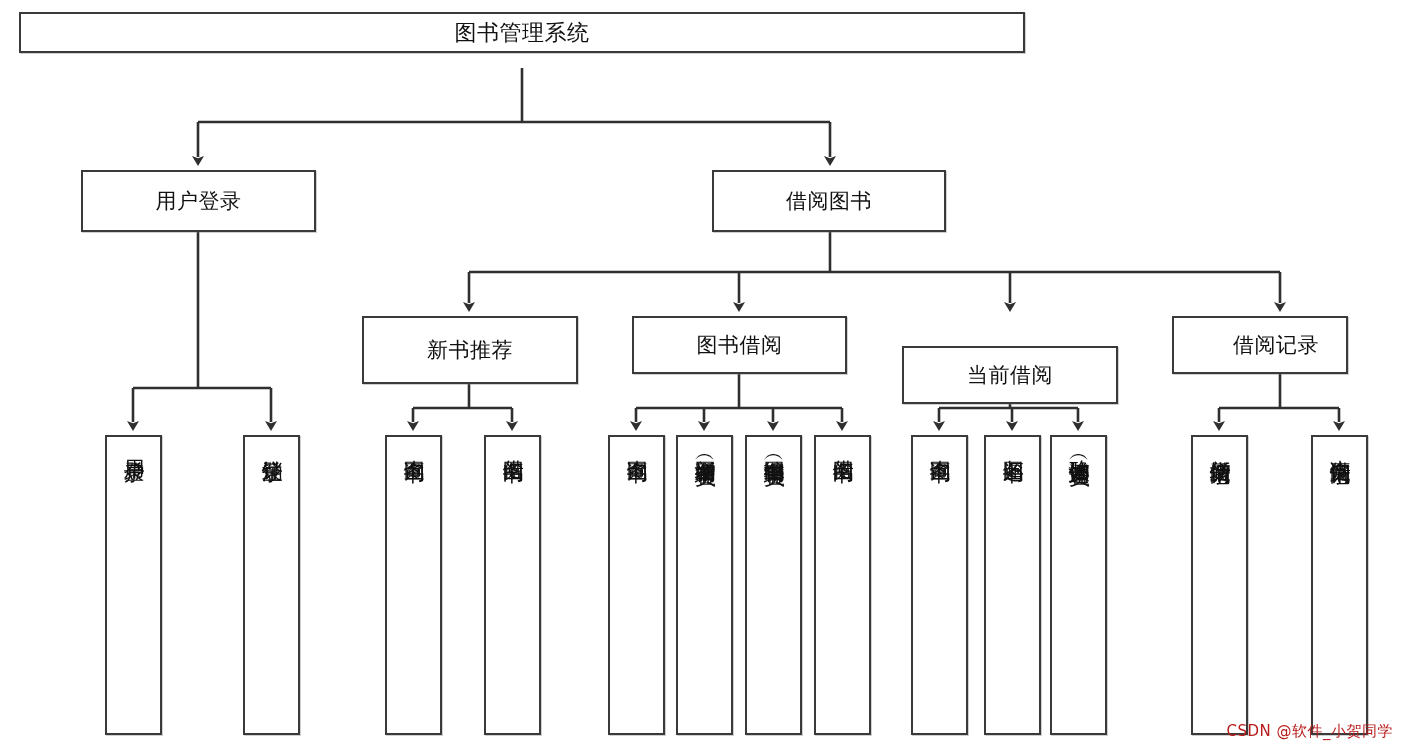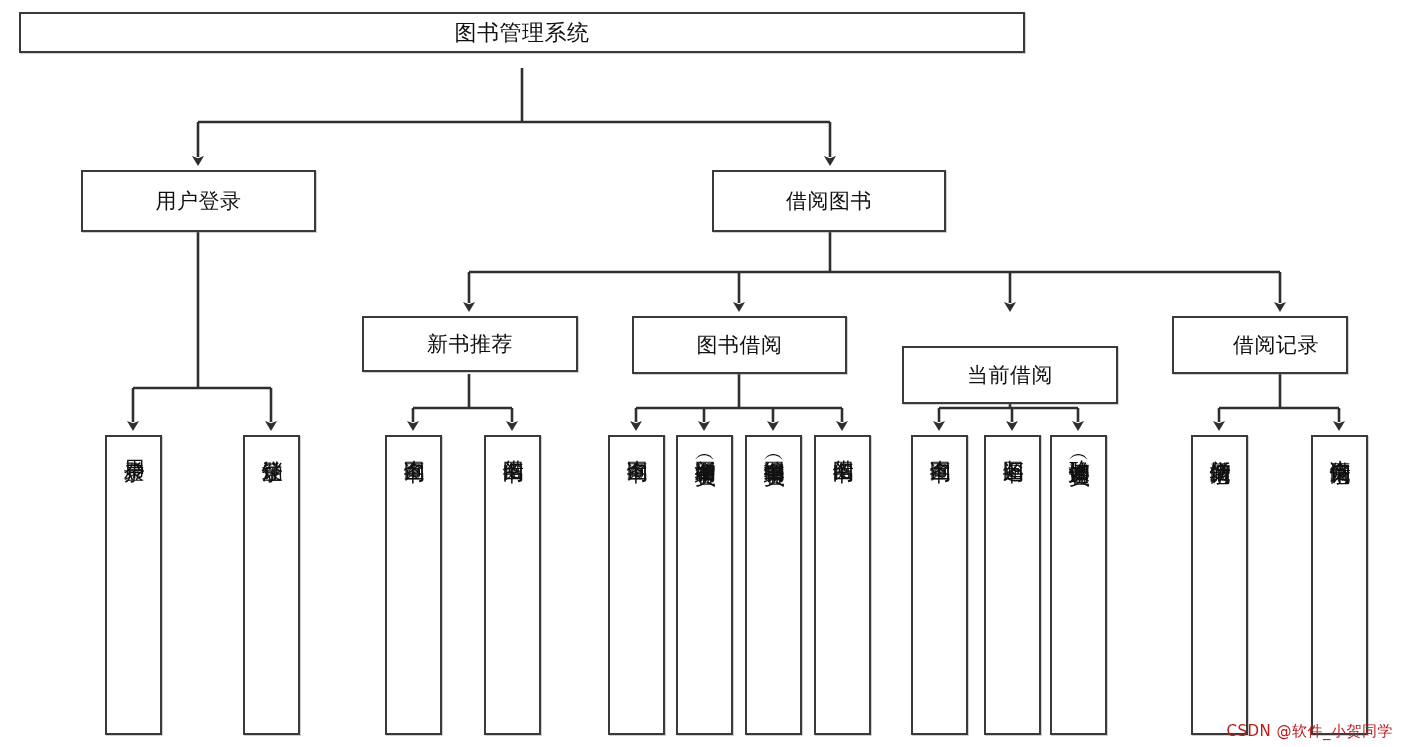--- a/index.html
+++ b/index.html
@@ -127,21 +127,21 @@
     <span class="node-label">图书管理系统</span>
   </div>
 
   <div class="node node-h" style="left: 81px; top: 170px; width: 235px; height: 62px;">
     <span class="node-label">用户登录</span>
   </div>
   <div class="node node-h" style="left: 712px; top: 170px; width: 234px; height: 62px;">
     <span class="node-label">借阅图书</span>
   </div>
 
-  <div class="node node-h" style="left: 362px; top: 316px; width: 216px; height: 56px;">
+  <div class="node node-h" style="left: 362px; top: 316px; width: 216px; height: 68px;">
     <span class="node-label">新书推荐</span>
   </div>
   <div class="node node-h" style="left: 632px; top: 316px; width: 215px; height: 58px; align-items: center;">
     <span class="node-label">图书借阅</span>
   </div>
   <div class="node node-h" style="left: 902px; top: 316px; width: 216px; height: 58px; margin-top: 30px;">
     <span class="node-label">当前借阅</span>
   </div>
   <div class="node node-h" style="left: 1172px; top: 316px; width: 176px; height: 58px; padding-left: 32px;">
     <span class="node-label">借阅记录</span>

